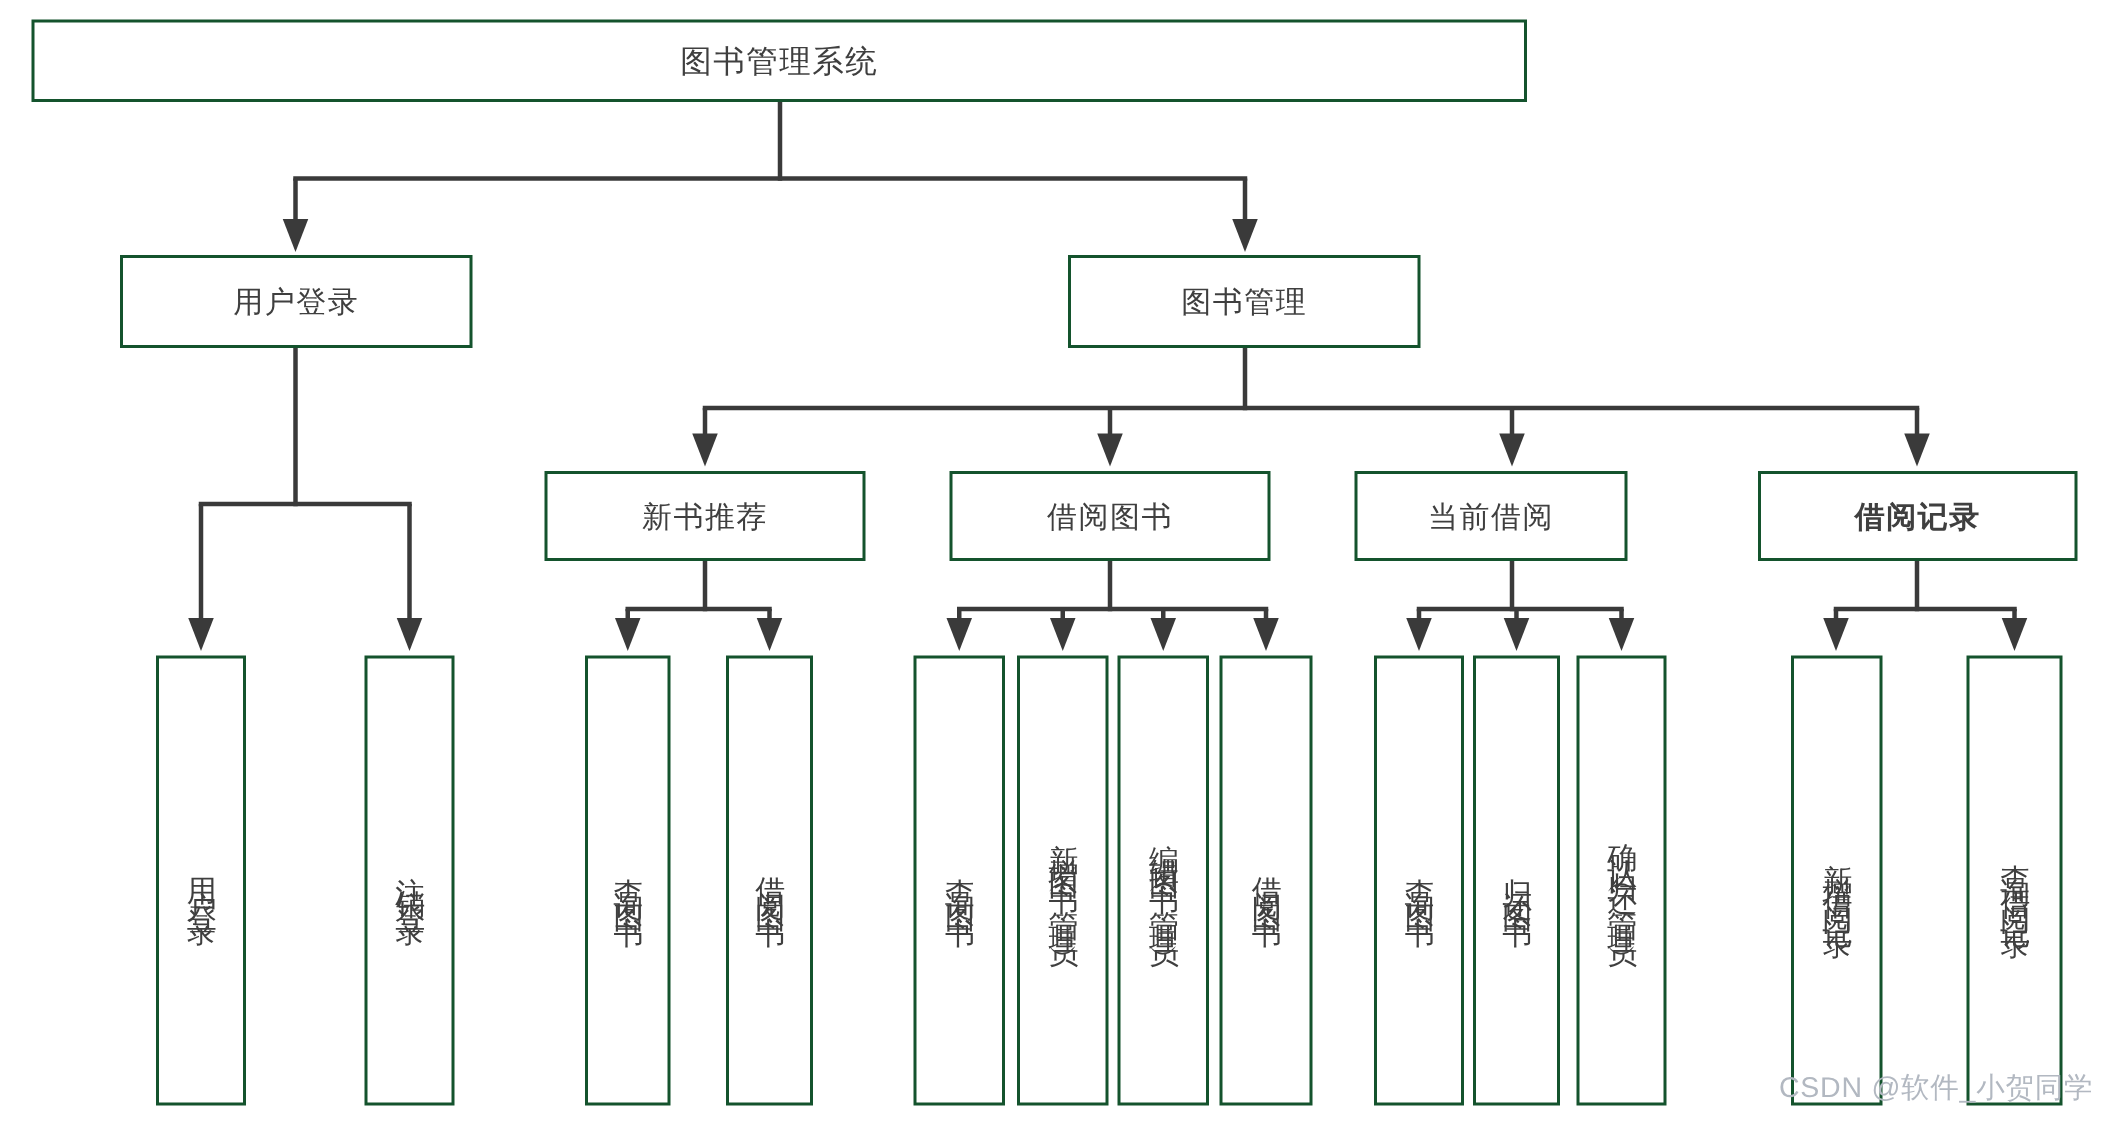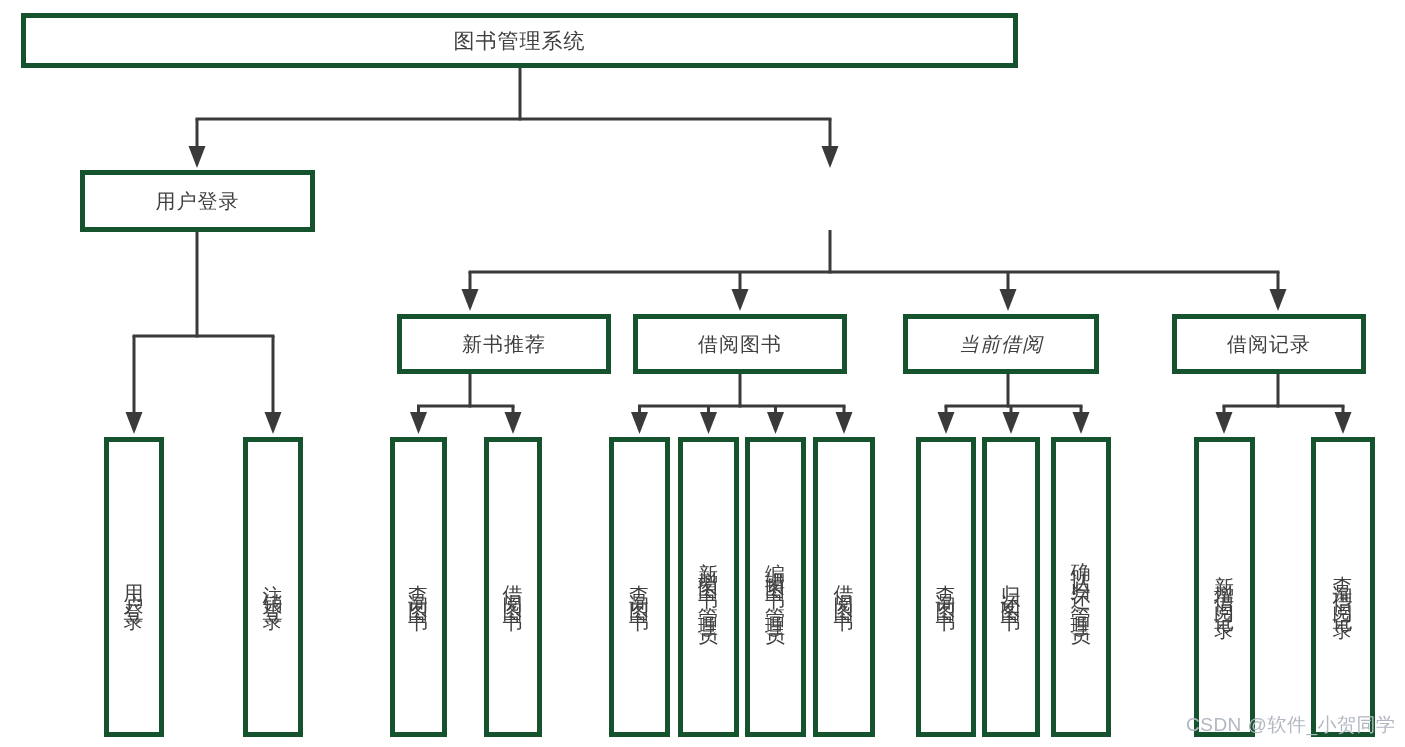--- a/index.html
+++ b/index.html
@@ -13,21 +13,21 @@
   }
   #connectors {
     position: absolute;
     left: 0; top: 0;
     width: 1405px; height: 747px;
   }
   .node {
     position: absolute;
     box-sizing: border-box;
     background: #ffffff;
-    border: 5px solid #14532d;
+    border: 2px solid #14532d;
     display: flex;
     align-items: center;
     justify-content: center;
     color: #3f3f3f;
     font-size: 20px;
     z-index: 2;
   }
   .node.h span {
     white-space: nowrap;
     letter-spacing: 1px;
@@ -134,31 +134,34 @@
     </g>
   </svg>
 
   <div class="node h root" style="left:21px; top:13px; width:997px; height:55px;">
     <span>图书管理系统</span>
   </div>
 
   <div class="node h" style="left:80px; top:170px; width:235px; height:62px;">
     <span>用户登录</span>
   </div>
-
-  <div class="node h" style="left:363px; top:314px; width:214px; height:60px;margin-left:34px;">
+  <div class="node h" style="left:712px; top:170px; width:235px; height:62px;">
+    <span>图书管理</span>
+  </div>
+
+  <div class="node h" style="left:363px; top:314px; width:214px; height:60px;">
     <span>新书推荐</span>
   </div>
   <div class="node h" style="left:633px; top:314px; width:214px; height:60px;">
     <span>借阅图书</span>
   </div>
-  <div class="node h" style="left:903px; top:314px; width:196px; height:60px;font-style:italic;">
+  <div class="node h" style="left:903px; top:314px; width:182px; height:60px;">
     <span>当前借阅</span>
   </div>
-  <div class="node h" style="left:1172px; top:314px; width:194px; height:60px;">
+  <div class="node h" style="left:1172px; top:314px; width:213px; height:60px;font-weight:bold;">
     <span>借阅记录</span>
   </div>
 
   <div class="node leaf" style="left:104px; top:437px; width:60px; height:300px;">
     <span>用户登录</span>
   </div>
   <div class="node leaf" style="left:243px; top:437px; width:60px; height:300px;">
     <span>注销登录</span>
   </div>
   <div class="node leaf" style="left:390px; top:437px; width:57px; height:300px;">

